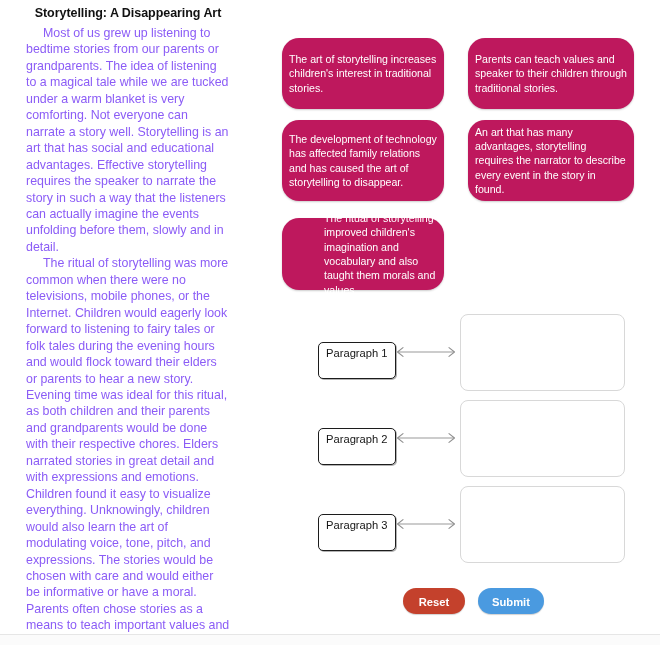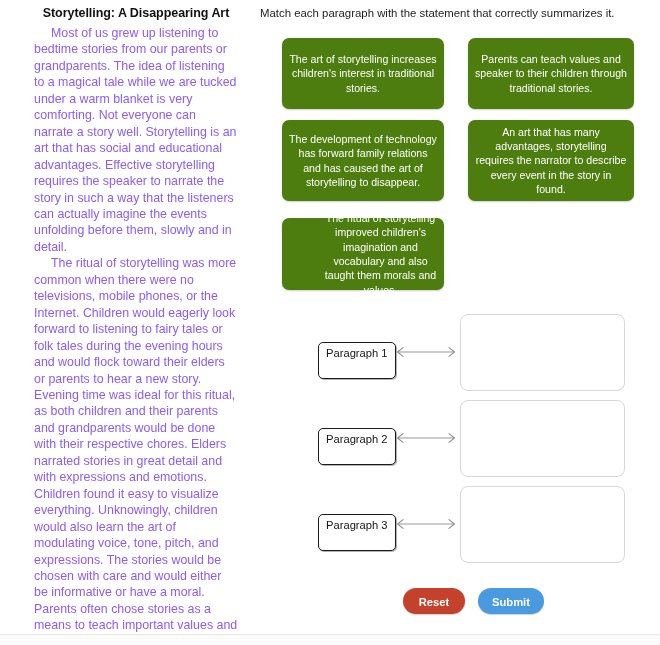--- a/index.html
+++ b/index.html
@@ -21,21 +21,21 @@
     width: 660px;
     height: 645px;
     box-sizing: border-box;
     background: #fff;
     overflow: hidden;
   }
 
   
   #reading-pane {
     position: absolute;
-    left: 16px;
+    left: 8px;
     top: 0;
     width: 237px;
     height: 634px;
     box-sizing: border-box;
     padding: 4px 14px 0 18px;
     border-right: 1px solid #dcdcdc;
     overflow: hidden;
     background: #fff;
   }
 
@@ -86,26 +86,26 @@
     position: absolute;
     left: 0;
     top: 0;
     width: 422px;
     height: 300px;
   }
 
   .choice-card {
     position: absolute;
     box-sizing: border-box;
-    background: #4d7c0f;
-    border-radius: 7px;
+    background: #be185d;
+    border-radius: 17px;
     color: #ffffff;
     font-size: 10.6px;
     line-height: 14.3px;
-    text-align: center;
+    text-align: left;
     display: flex;
     align-items: center;
     justify-content: center;
     padding: 5px 7px;
     box-shadow: 0 1px 2px rgba(0,0,0,0.20);
     cursor: grab;
     user-select: none;
   }
 
   .choice-card[data-slot="0"] { left: 44px;  top: 38px;  width: 162px; height: 71px; }
@@ -217,31 +217,30 @@
 <div id="page">
 
   <div id="reading-pane">
     <div id="passage-title">Storytelling: A Disappearing Art</div>
     <p class="passage-para">Most of us grew up listening to bedtime stories from our parents or grandparents. The idea of listening to a magical tale while we are tucked under a warm blanket is very comforting. Not everyone can narrate a story well. Storytelling is an art that has social and educational advantages. Effective storytelling requires the speaker to narrate the story in such a way that the listeners can actually imagine the events unfolding before them, slowly and in detail.</p>
     <p class="passage-para">The ritual of storytelling was more common when there were no televisions, mobile phones, or the Internet. Children would eagerly look forward to listening to fairy tales or folk tales during the evening hours and would flock toward their elders or parents to hear a new story. Evening time was ideal for this ritual, as both children and their parents and grandparents would be done with their respective chores. Elders narrated stories in great detail and with expressions and emotions. Children found it easy to visualize everything. Unknowingly, children would also learn the art of modulating voice, tone, pitch, and expressions. The stories would be chosen with care and would either be informative or have a moral. Parents often chose stories as a means to teach important values and lessons to their children. Through the actions and choices of the characters in these stories, children learned to differentiate the good from the bad. They learned how one should behave and treat others. Storytelling was done in such a way so as to prompt children to ask more questions. Parents encouraged their children's curiosity. Sometimes, parents would leave a story midway and ask the</p>
   </div>
 
   <div id="task-pane">
 
-    <div id="instruction">Match each paragraph with the statement that correctly summarizes it.</div>
 
     <div id="choice-bank">
       <div class="choice-card" data-slot="0">
         <span>The art of storytelling increases children's interest in traditional stories.</span>
       </div>
       <div class="choice-card" data-slot="1">
         <span>Parents can teach values and speaker to their children through traditional stories.</span>
       </div>
       <div class="choice-card" data-slot="2">
-        <span>The development of technology has forward family relations and has caused the art of storytelling to disappear.</span>
+        <span>The development of technology has affected family relations and has caused the art of storytelling to disappear.</span>
       </div>
       <div class="choice-card" data-slot="3">
         <span>An art that has many advantages, storytelling requires the narrator to describe every event in the story in found.</span>
       </div>
       <div class="choice-card" data-slot="4">
         <span>The ritual of storytelling improved children's imagination and vocabulary and also taught them morals and values.</span>
       </div>
     </div>
 
     <div id="match-area">

